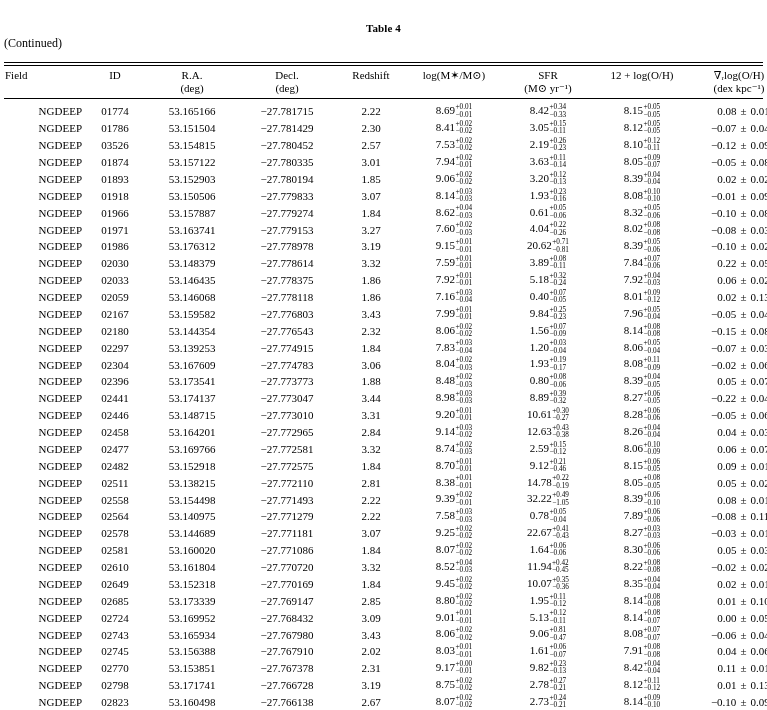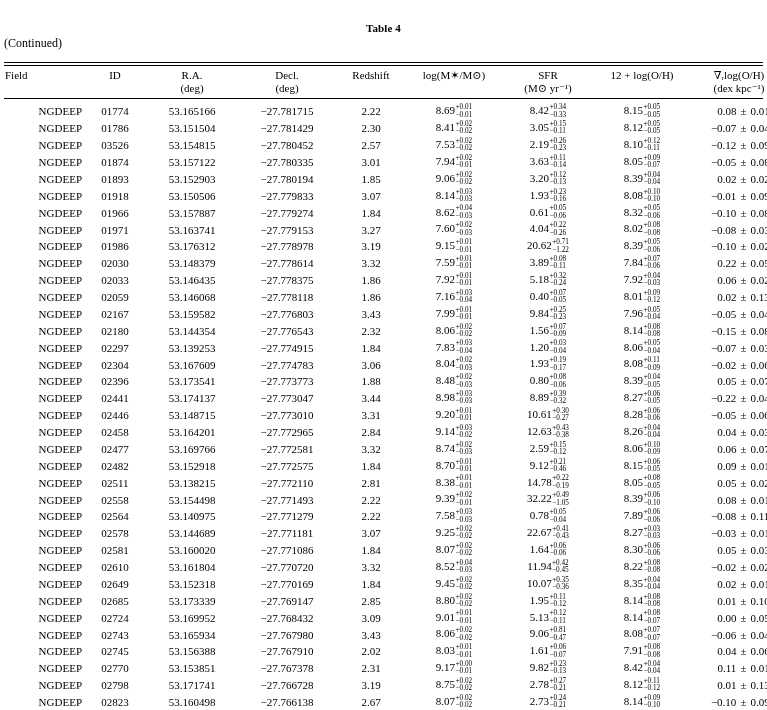--- a/index.html
+++ b/index.html
@@ -280,21 +280,21 @@
           <td class="c-oh"><span class="val">8.02</span><span class="pm-stack"><span class="up">+0.08</span><span class="lo">−0.08</span></span></td>
           <td class="c-grad"><span class="grad-val">−0.08</span><span class="grad-pm">±</span><span class="grad-err">0.03</span></td>
         </tr>
         <tr>
           <td class="c-field">NGDEEP</td>
           <td class="c-id">01986</td>
           <td class="c-ra">53.176312</td>
           <td class="c-dec">−27.778978</td>
           <td class="c-z">3.19</td>
           <td class="c-mass"><span class="val">9.15</span><span class="pm-stack"><span class="up">+0.01</span><span class="lo">−0.01</span></span></td>
-          <td class="c-sfr"><span class="val">20.62</span><span class="pm-stack"><span class="up">+0.71</span><span class="lo">−1.22</span></span></td>
+          <td class="c-sfr"><span class="val">20.62</span><span class="pm-stack"><span class="up">+0.71</span><span class="lo">−0.81</span></span></td>
           <td class="c-oh"><span class="val">8.39</span><span class="pm-stack"><span class="up">+0.05</span><span class="lo">−0.06</span></span></td>
           <td class="c-grad"><span class="grad-val">−0.10</span><span class="grad-pm">±</span><span class="grad-err">0.02</span></td>
         </tr>
         <tr>
           <td class="c-field">NGDEEP</td>
           <td class="c-id">02030</td>
           <td class="c-ra">53.148379</td>
           <td class="c-dec">−27.778614</td>
           <td class="c-z">3.32</td>
           <td class="c-mass"><span class="val">7.59</span><span class="pm-stack"><span class="up">+0.01</span><span class="lo">−0.01</span></span></td>

